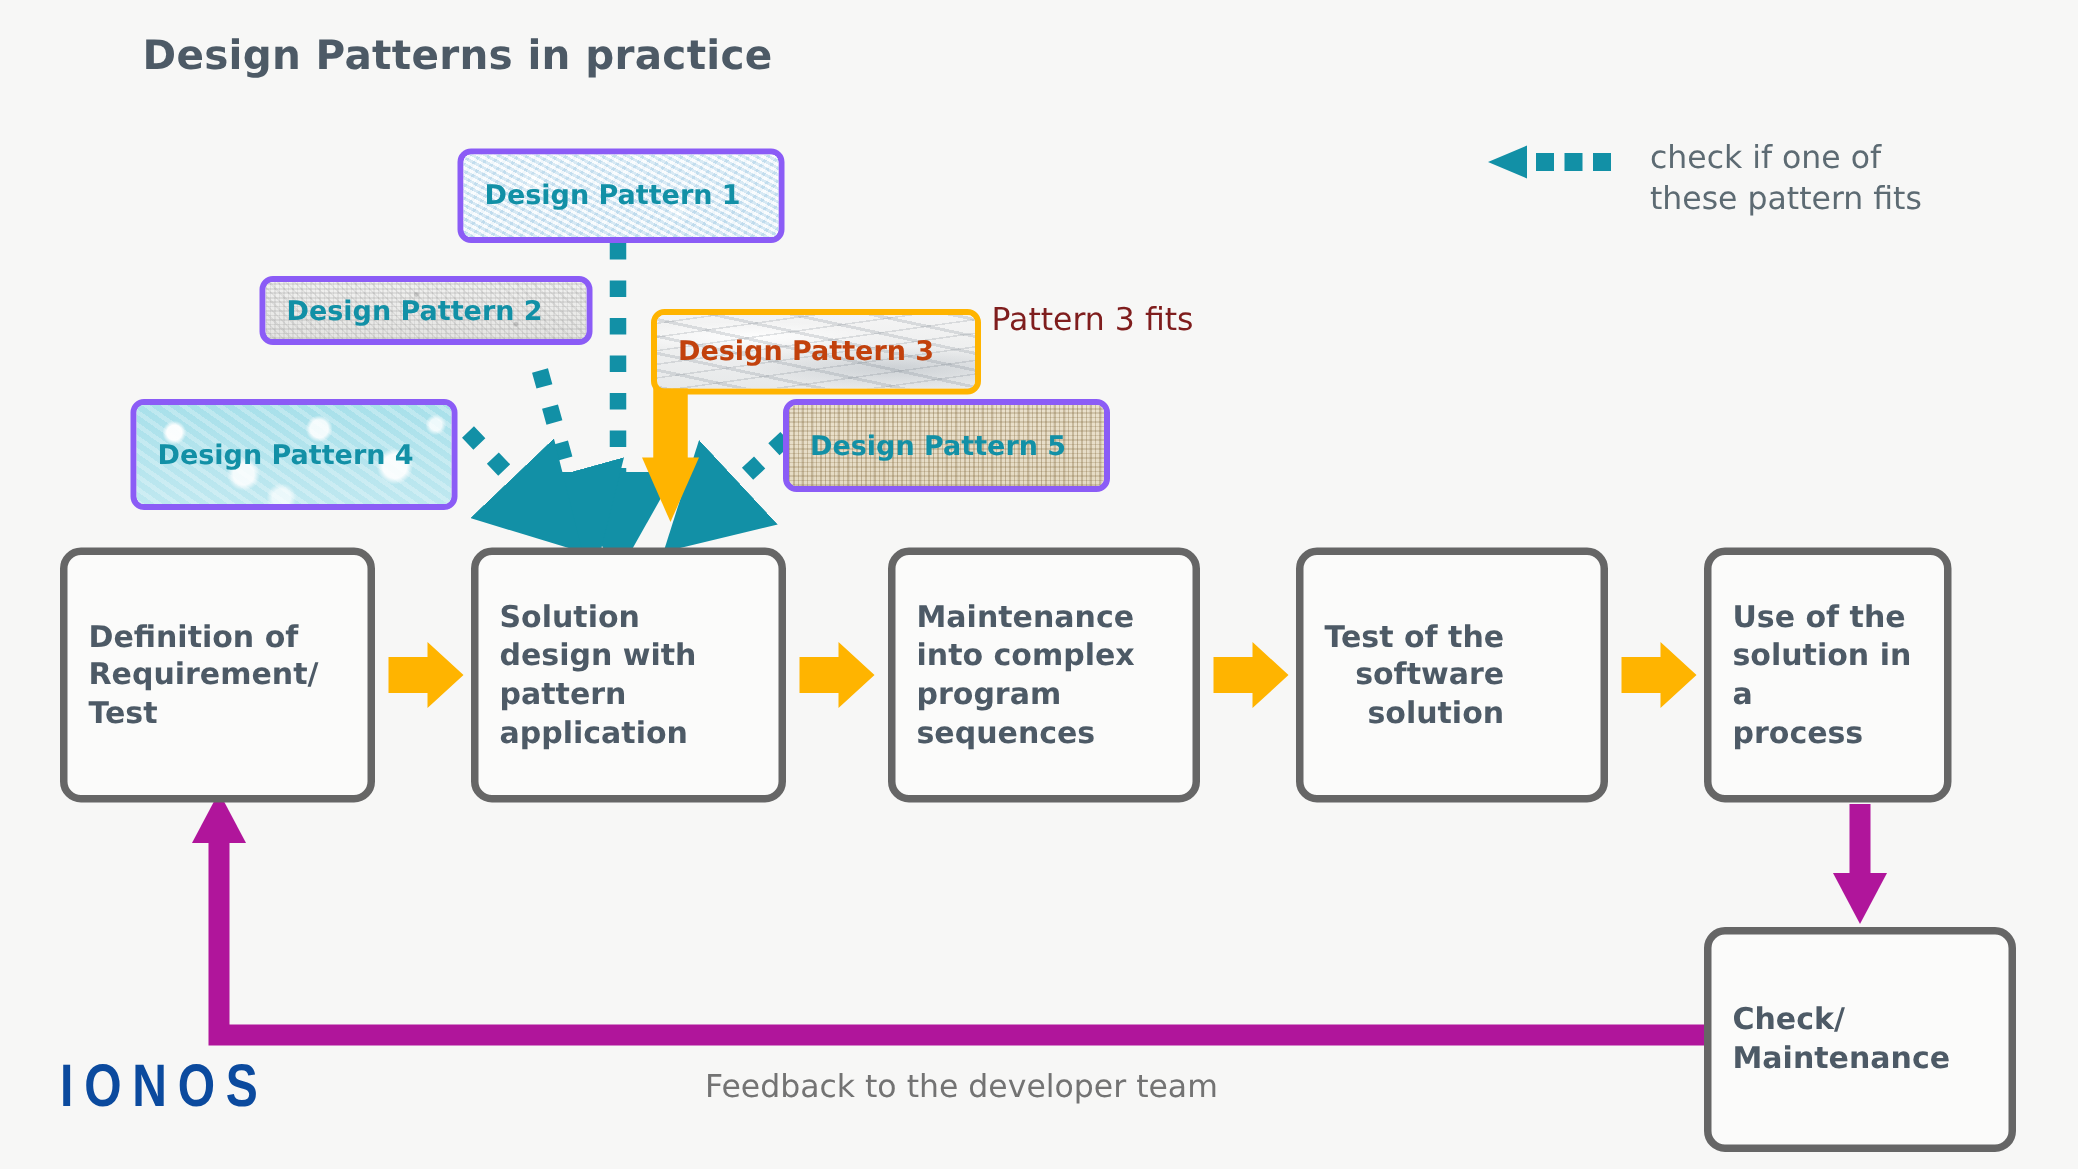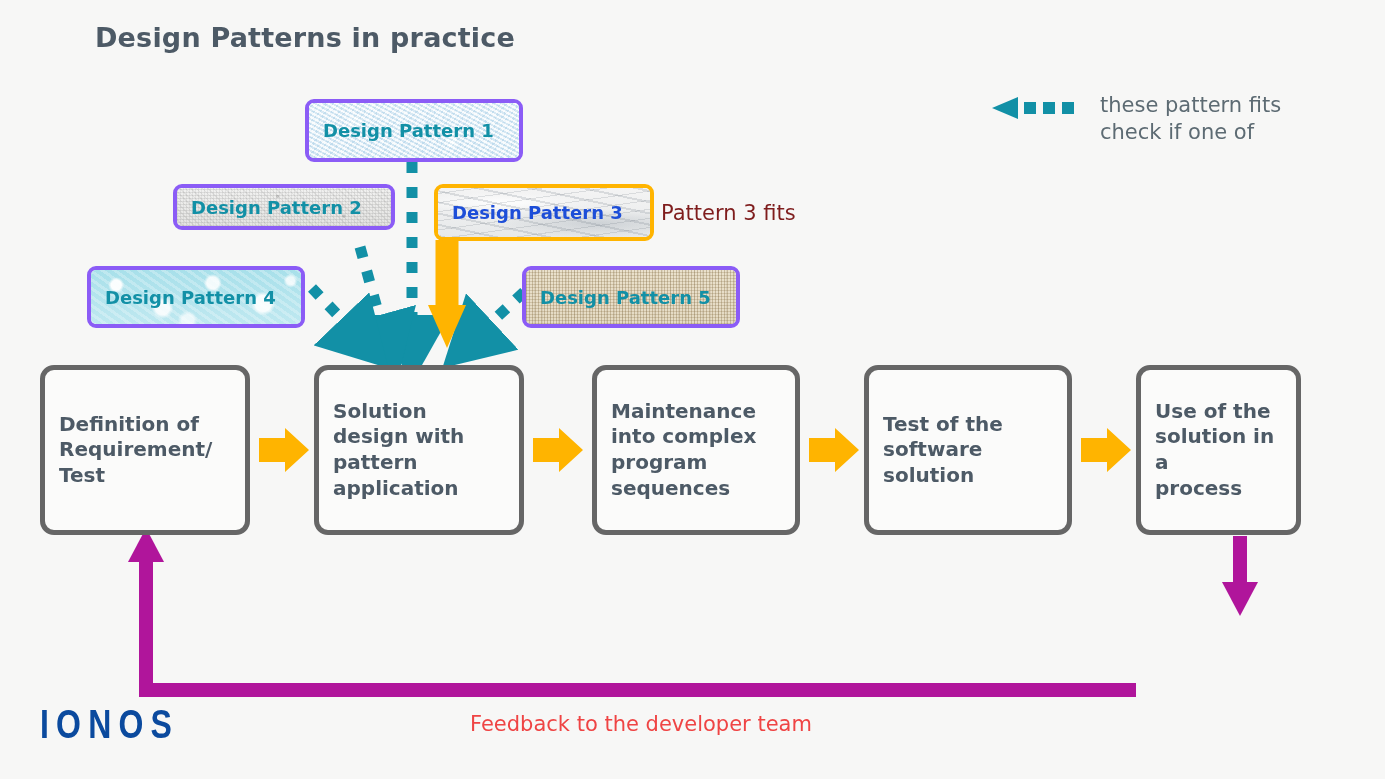--- a/index.html
+++ b/index.html
@@ -77,21 +77,21 @@
       repeating-linear-gradient(35deg, rgba(255,255,255,.25) 0 3px, rgba(255,255,255,0) 3px 7px),
       linear-gradient(#a8e0ea,#bfe8f0);
   }
   .tex-p5{
     background:
       repeating-linear-gradient(90deg, rgba(150,130,95,.38) 0 1px, rgba(255,255,255,.12) 1px 3px),
       repeating-linear-gradient(0deg, rgba(150,130,95,.32) 0 1px, rgba(255,255,255,.12) 1px 3px),
       repeating-linear-gradient(90deg, rgba(120,100,70,.16) 0 1px, transparent 1px 8px),
       linear-gradient(#e4d8bd,#ddd0b2);
   }
-  .chip.highlight{border-color:#ffb400;color:#1d4ed8;}
+  .chip.highlight{border-color:#ffb400;color:#c2410c;margin-top:22px;}
 
   .fits-label{
     position:absolute;
     color:#7f1d1d;font-size:21px;
     font-family:"DejaVu Sans", sans-serif;
   }
   .legend-text{
     position:absolute;left:1100px;top:92px;
     font-size:21px;color:#5d6b73;line-height:1.30;
     font-family:"DejaVu Sans", sans-serif;
@@ -116,21 +116,21 @@
   
   .ionos{
     position:absolute;left:40px;top:702px;
     color:#0b4a9e;font-weight:bold;font-size:40px;
     letter-spacing:9px;
     font-family:"Liberation Sans Narrow","Liberation Sans", sans-serif;
     transform:scaleX(.80);transform-origin:left top;
   }
   .feedback{
     position:absolute;left:470px;top:712px;
-    font-size:21px;color:#ef4444;
+    font-size:21px;color:#737373;
     font-family:"DejaVu Sans", sans-serif;
   }
 
   svg.overlay{position:absolute;left:0;top:0;width:1385px;height:779px;pointer-events:none;}
   svg.under{z-index:1;}
   svg.over{z-index:8;}
 </style>
 </head>
 <body>
 
@@ -181,21 +181,21 @@
   <div class="chip" style="left:173px;top:184px;width:222px;height:46px;">
     <div class="tex tex-p2"></div>
     <span class="lbl">Design Pattern 2</span>
   </div>
 
   <div class="chip highlight" style="left:434px;top:184px;width:220px;height:57px;">
     <div class="tex tex-p3"></div>
     <span class="lbl">Design Pattern 3</span>
   </div>
 
-  <div class="chip" style="left:87px;top:266px;width:218px;height:62px;text-align:center;">
+  <div class="chip" style="left:87px;top:266px;width:218px;height:74px;text-align:center;">
     <div class="tex tex-p4"></div>
     <span class="lbl">Design Pattern 4</span>
   </div>
 
   <div class="chip" style="left:522px;top:266px;width:218px;height:62px;">
     <div class="tex tex-p5"></div>
     <span class="lbl">Design Pattern 5</span>
   </div>
 
   <div class="fits-label" style="left:661px;top:201px;">Pattern 3 fits</div>
@@ -203,22 +203,22 @@
   <svg class="overlay over" viewBox="0 0 1385 779" xmlns="http://www.w3.org/2000/svg" style="pointer-events:none;">
     <g>
       <path d="M1018,97 L1018,119 L992,108 Z" fill="#1290a6"></path>
       <rect x="1024" y="102" width="12" height="12" fill="#1290a6"></rect>
       <rect x="1043" y="102" width="12" height="12" fill="#1290a6"></rect>
       <rect x="1062" y="102" width="12" height="12" fill="#1290a6"></rect>
     </g>
   </svg>
 
   <div class="legend-text">
+    <div>check if one of</div>
     <div>these pattern fits</div>
-    <div>check if one of</div>
   </div>
 
   <div class="pbox" style="left:40px;top:365px;width:210px;height:170px;border-radius:14px;">
     <div class="ptxt">
       <div>Definition of</div>
       <div>Requirement/</div>
       <div>Test</div>
     </div>
   </div>
 
@@ -233,36 +233,42 @@
 
   <div class="pbox" style="left:592px;top:365px;width:208px;height:170px;">
     <div class="ptxt">
       <div>Maintenance</div>
       <div>into complex</div>
       <div>program</div>
       <div>sequences</div>
     </div>
   </div>
 
-  <div class="pbox" style="left:864px;top:365px;width:208px;height:170px;">
+  <div class="pbox" style="left:864px;top:365px;width:208px;height:170px;text-align:right;">
     <div class="ptxt">
       <div>Test of the</div>
       <div>software</div>
       <div>solution</div>
     </div>
   </div>
 
   <div class="pbox" style="left:1136px;top:365px;width:165px;height:170px;">
     <div class="ptxt">
       <div>Use of the</div>
       <div>solution in a</div>
       <div>process</div>
     </div>
   </div>
 
+  <div class="pbox" style="left:1136px;top:618px;width:208px;height:150px;">
+    <div class="ptxt">
+      <div>Check/</div>
+      <div>Maintenance</div>
+    </div>
+  </div>
 
   <svg class="overlay under" viewBox="0 0 1385 779" xmlns="http://www.w3.org/2000/svg">
 
     <g fill="#ffb400">
       <path d="M259,438 L285,438 L285,428 L309,450 L285,472 L285,462 L259,462 Z"></path>
     </g>
     <g fill="#ffb400">
       <path d="M533,438 L559,438 L559,428 L583,450 L559,472 L559,462 L533,462 Z"></path>
     </g>
     <g fill="#ffb400">

